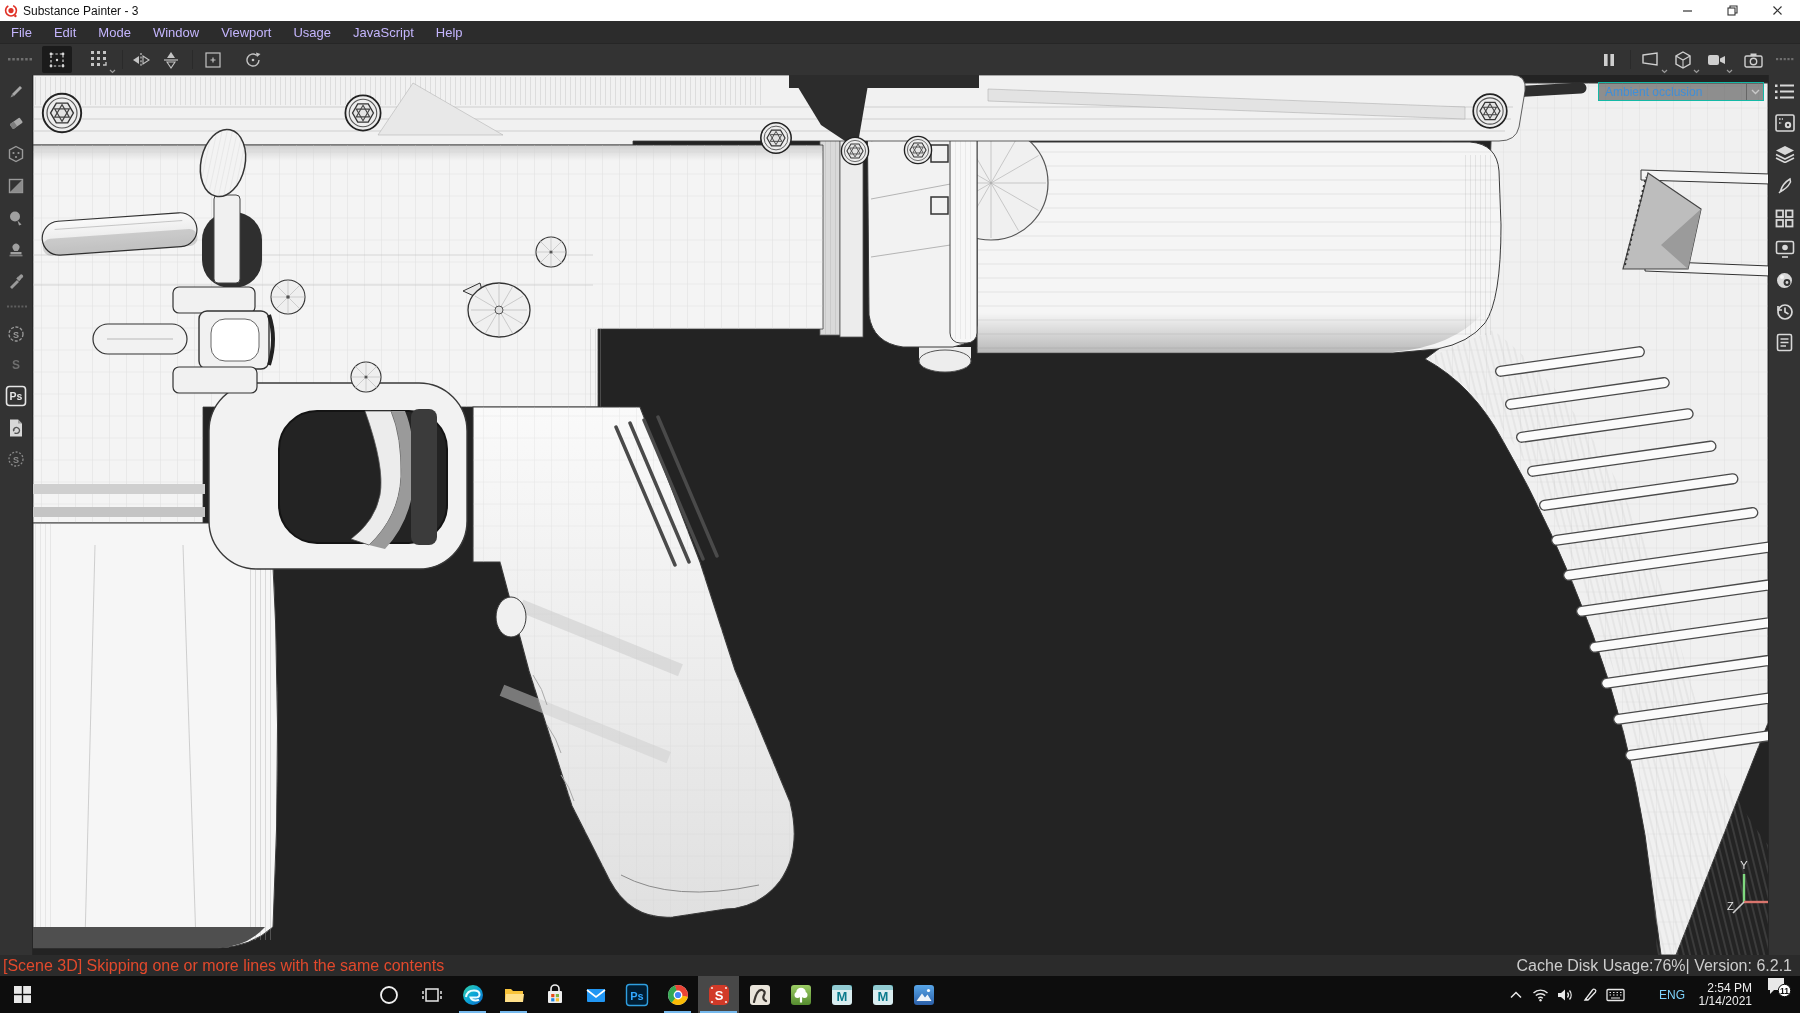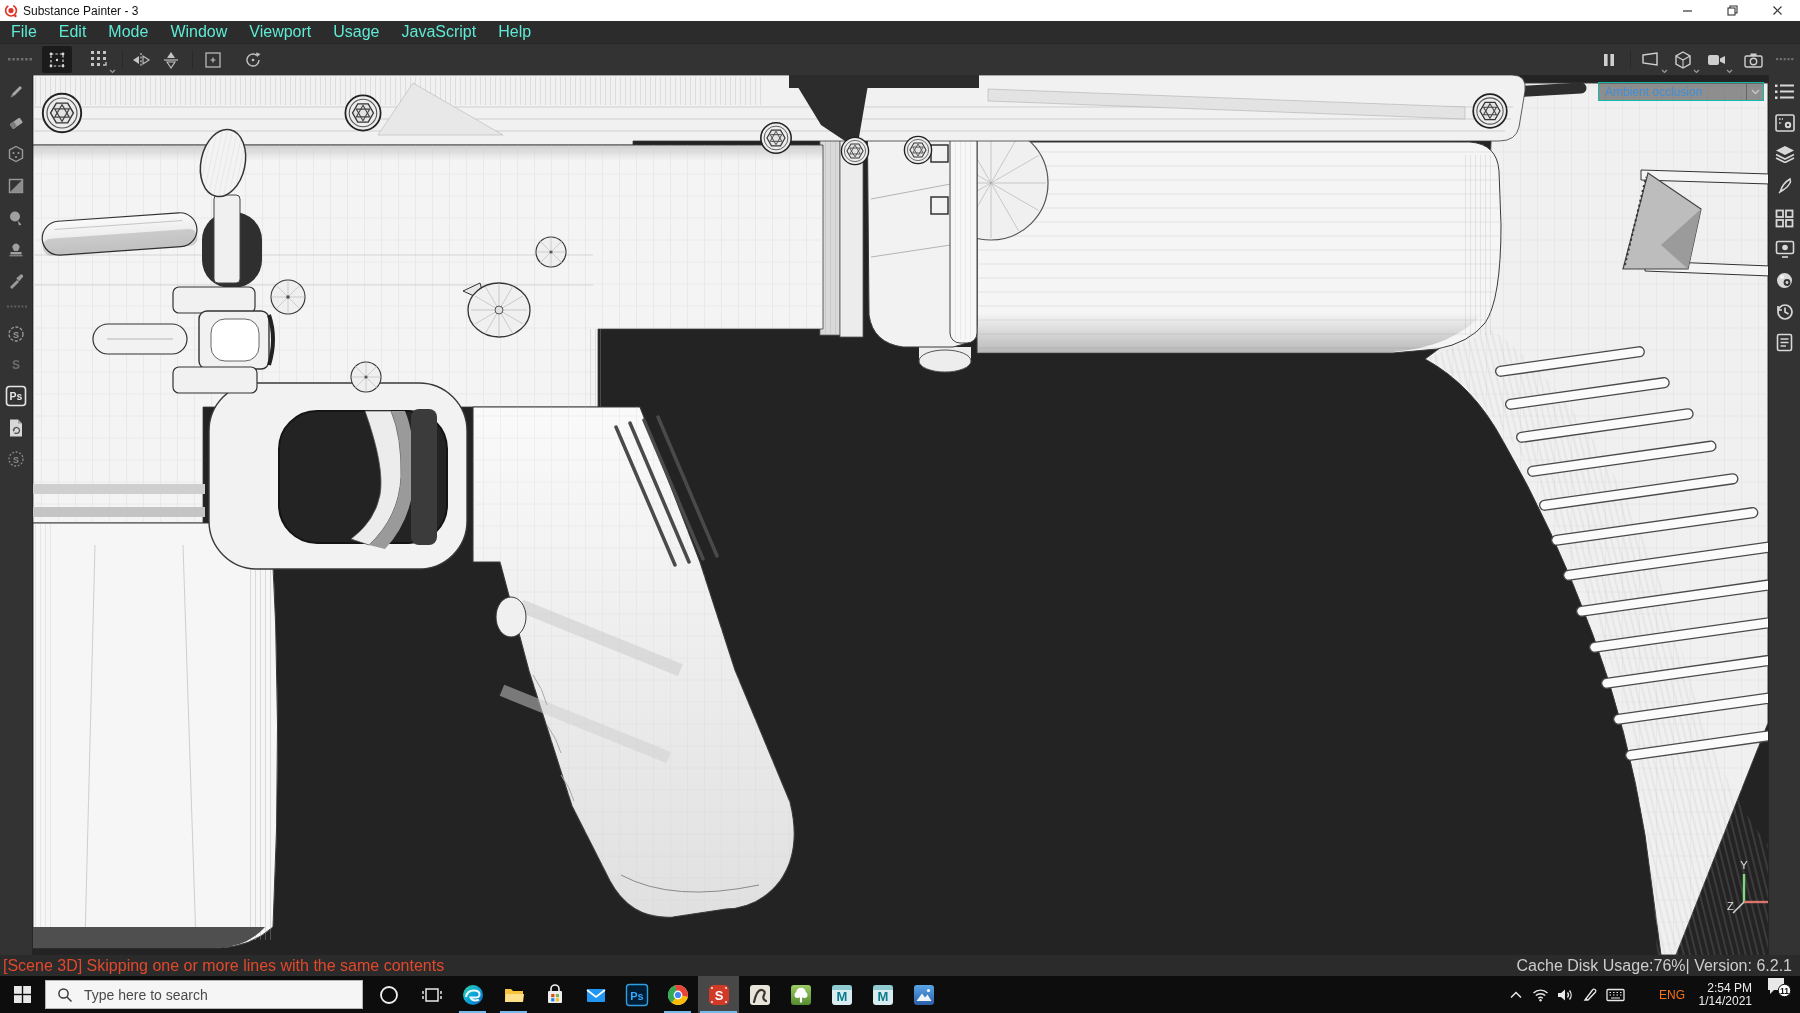--- a/index.html
+++ b/index.html
@@ -4,21 +4,21 @@
 <style>
   html,body{margin:0;padding:0;background:#000;}
   #app{position:relative;width:1800px;height:1013px;overflow:hidden;font-family:"Liberation Sans",sans-serif;background:#232323;user-select:none;}
   
   .titlebar{position:absolute;left:0;top:0;width:1800px;height:21px;background:#ffffff;display:flex;align-items:center;}
   .titlebar .title{font-size:12px;color:#111;margin-left:5px;}
   .win-controls{position:absolute;right:0;top:0;height:21px;display:flex;}
   .win-btn{width:45px;height:21px;display:flex;align-items:center;justify-content:center;}
   
   .menubar{position:absolute;left:0;top:21px;width:1800px;height:23px;background:#2c2c2c;display:flex;align-items:center;border-bottom:1px solid #262626;box-sizing:border-box;}
-  .menu-item{color:#5eead4;font-size:16px;padding:10px 11px;height:100%;display:flex;align-items:center;}
+  .menu-item{color:#c4b5fd;font-size:13px;padding:10px 11px;height:100%;display:flex;align-items:center;}
   
   .topbar{position:absolute;left:0;top:44px;width:1800px;height:31px;background:#333333;}
   .tbtn{position:absolute;top:2px;width:30px;height:27px;display:flex;align-items:center;justify-content:center;}
   .tbtn.sel{background:#1b1b1b;border-radius:2px;}
   .tsep{position:absolute;top:6px;width:1px;height:19px;background:#2a2a2a;}
   .chev{position:absolute;}
   
   .leftbar{position:absolute;left:0;top:75px;width:33px;height:880px;background:#333333;border-right:1px solid #262626;box-sizing:border-box;}
   .rightbar{position:absolute;left:1768px;top:75px;width:32px;height:880px;background:#333333;border-left:1px solid #262626;box-sizing:border-box;}
   .sbico{position:absolute;left:50%;transform:translateX(-50%);width:22px;height:22px;display:flex;align-items:center;justify-content:center;}
@@ -41,21 +41,21 @@
   .tb-search input::placeholder{color:#4a4a4a;opacity:1;}
   .tb-cortana{position:absolute;left:366px;top:0;width:46px;height:37px;display:flex;align-items:center;justify-content:center;}
   .tb-taskview{position:absolute;left:412px;top:0;width:40px;height:37px;display:flex;align-items:center;justify-content:center;}
   .tb-apps{position:absolute;left:452px;top:0;height:37px;display:flex;}
   .tb-app{width:41px;height:37px;display:flex;align-items:center;justify-content:center;position:relative;}
   .tb-app.open::after{content:'';position:absolute;bottom:0;left:7px;right:7px;height:2.5px;background:#76b9ed;}
   .tb-app.active{background:#484848;}
   .tb-app.active::after{left:2px;right:2px;}
   .tray{position:absolute;right:0;top:0;height:37px;display:flex;align-items:center;}
   .tray-ico{width:25px;height:37px;display:flex;align-items:center;justify-content:center;}
-  .tray-lang{color:#f97316;font-size:12px;width:36px;text-align:center;margin-left:26px;}
+  .tray-lang{color:#7dd3fc;font-size:12px;width:36px;text-align:center;margin-left:26px;}
   .tray-clock{color:#eee;font-size:12px;line-height:13px;text-align:right;width:62px;margin-right:6px;}
   .tray-notif{position:relative;width:42px;height:37px;display:flex;justify-content:center;}
   svg{display:block;}
   text{font-family:"Liberation Sans",sans-serif;}
 </style>
 </head>
 <body>
 
 <div id="app">
 
@@ -599,29 +599,20 @@
     <div class="tb-start">
       <svg width="17" height="17" viewBox="0 0 17 17">
           <g fill="#e8e8e8">
             <rect x="0" y="0" width="7.8" height="7.8"></rect>
             <rect x="9.2" y="0" width="7.8" height="7.8"></rect>
             <rect x="0" y="9.2" width="7.8" height="7.8"></rect>
             <rect x="9.2" y="9.2" width="7.8" height="7.8"></rect>
           </g>
         </svg>
     </div>
-    <div class="tb-search">
-      <span style="margin:0 9px 0 11px">
-        <svg width="16" height="16" viewBox="0 0 16 16">
-            <circle cx="6.5" cy="6.5" r="4.6" fill="none" stroke="#3b3b3b" stroke-width="1.5"></circle>
-            <path d="M10 10 L14.5 14.5" stroke="#3b3b3b" stroke-width="1.5"></path>
-          </svg>
-      </span>
-      <input type="text" placeholder="Type here to search" style="">
-    </div>
     <div class="tb-cortana">
       <svg width="20" height="20" viewBox="0 0 20 20">
           <circle cx="10" cy="10" r="8" fill="none" stroke="#f0f0f0" stroke-width="1.8"></circle>
         </svg>
     </div>
     <div class="tb-taskview">
       <svg width="20" height="18" viewBox="0 0 20 18">
           <rect x="4" y="3" width="12" height="12" fill="none" stroke="#e8e8e8" stroke-width="1.5"></rect>
           <path d="M1 5 V13 M19 5 V13" stroke="#e8e8e8" stroke-width="1.5" stroke-dasharray="3 2"></path>
         </svg>

